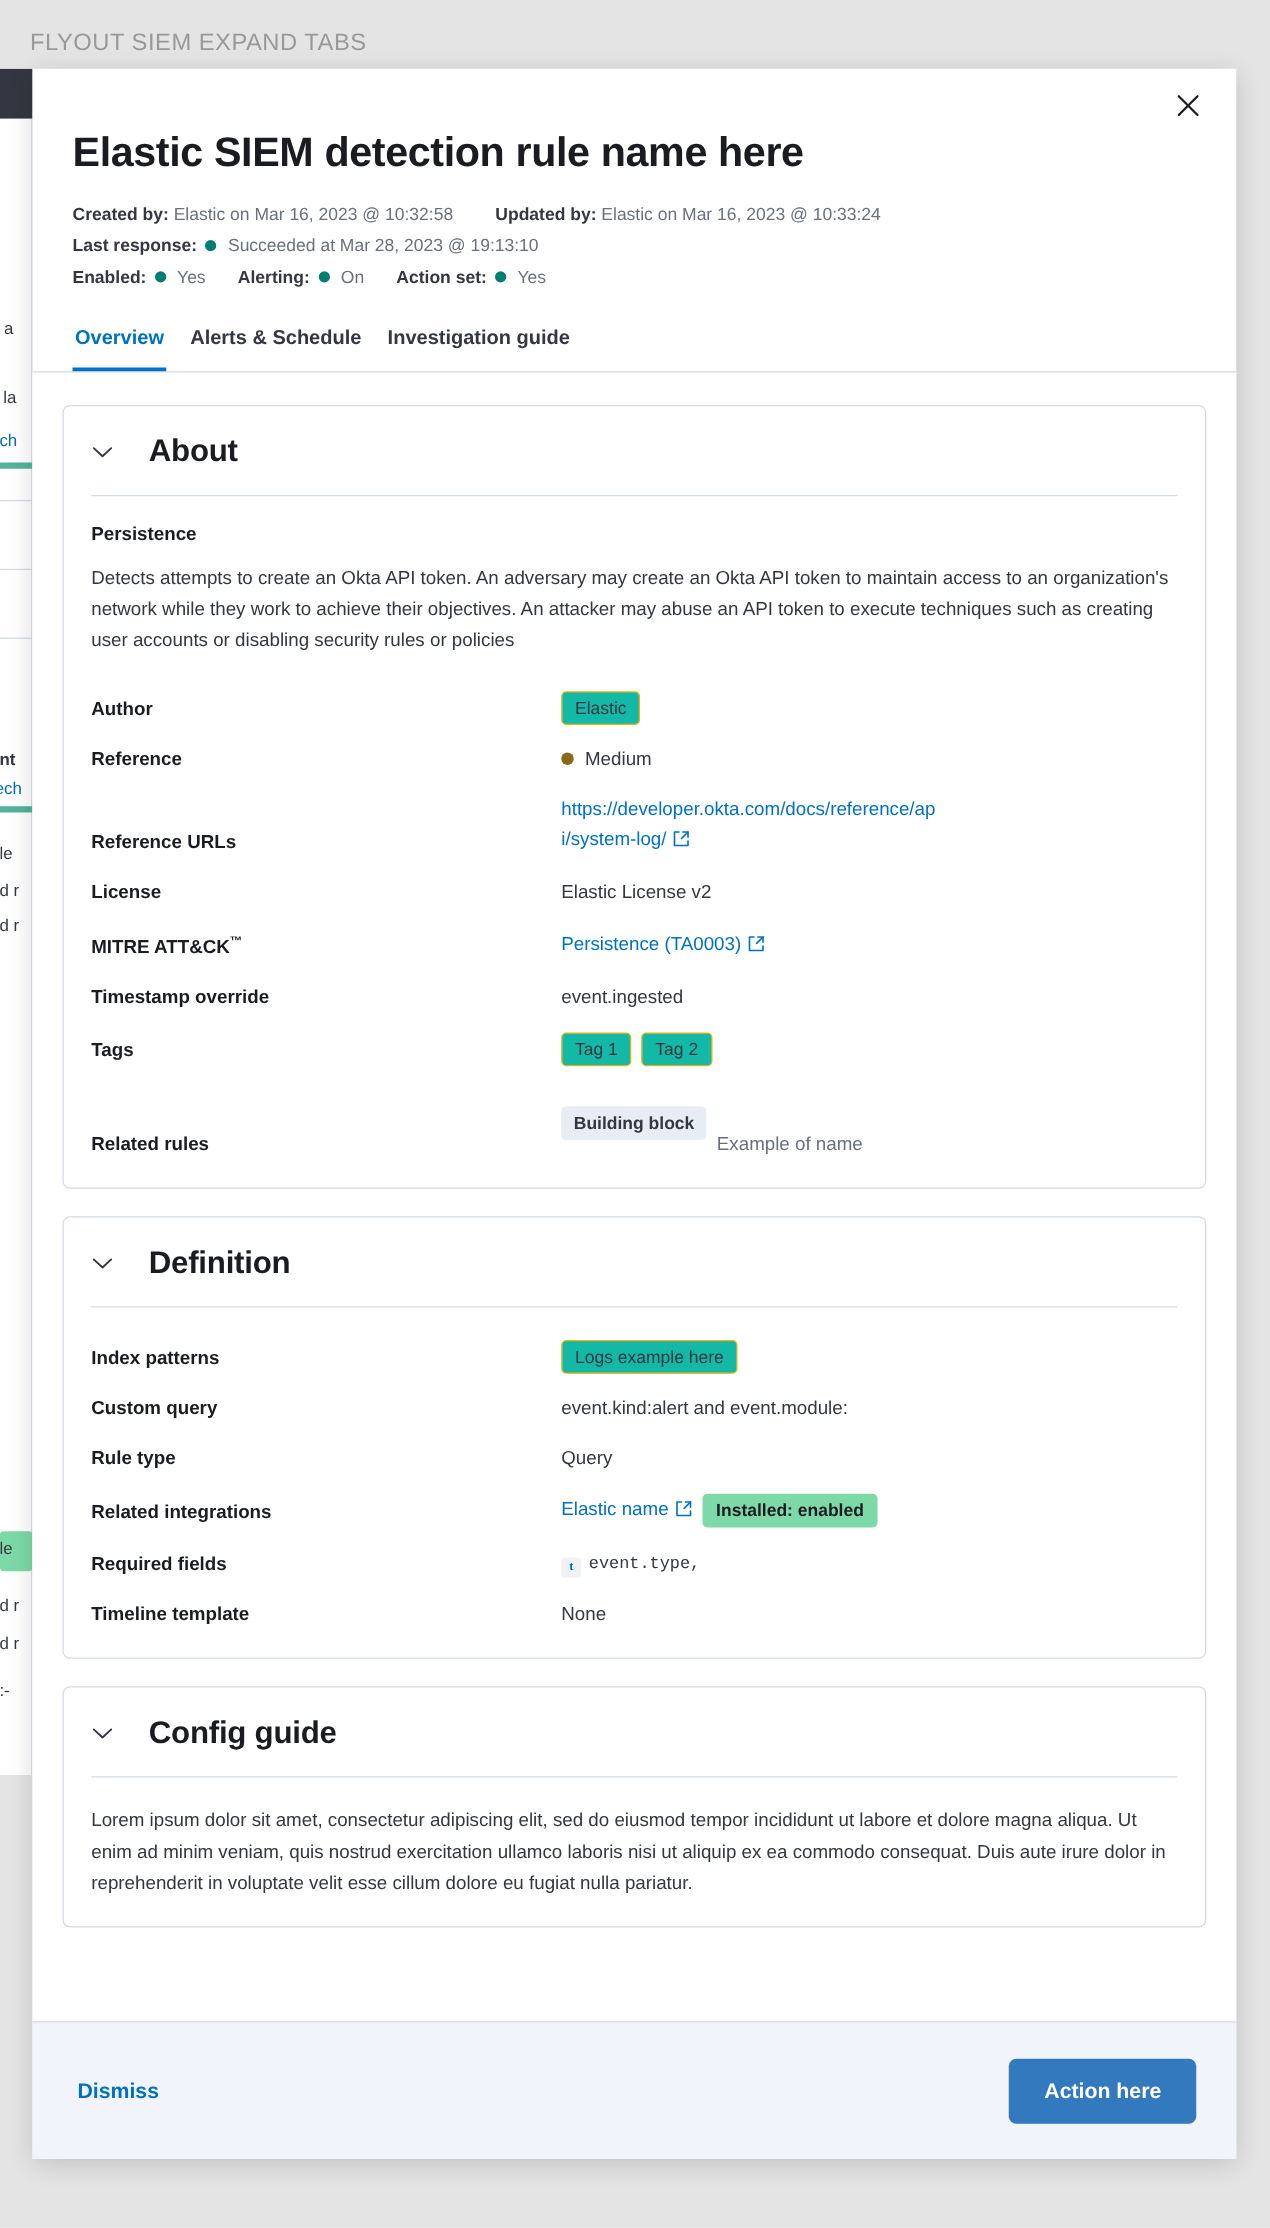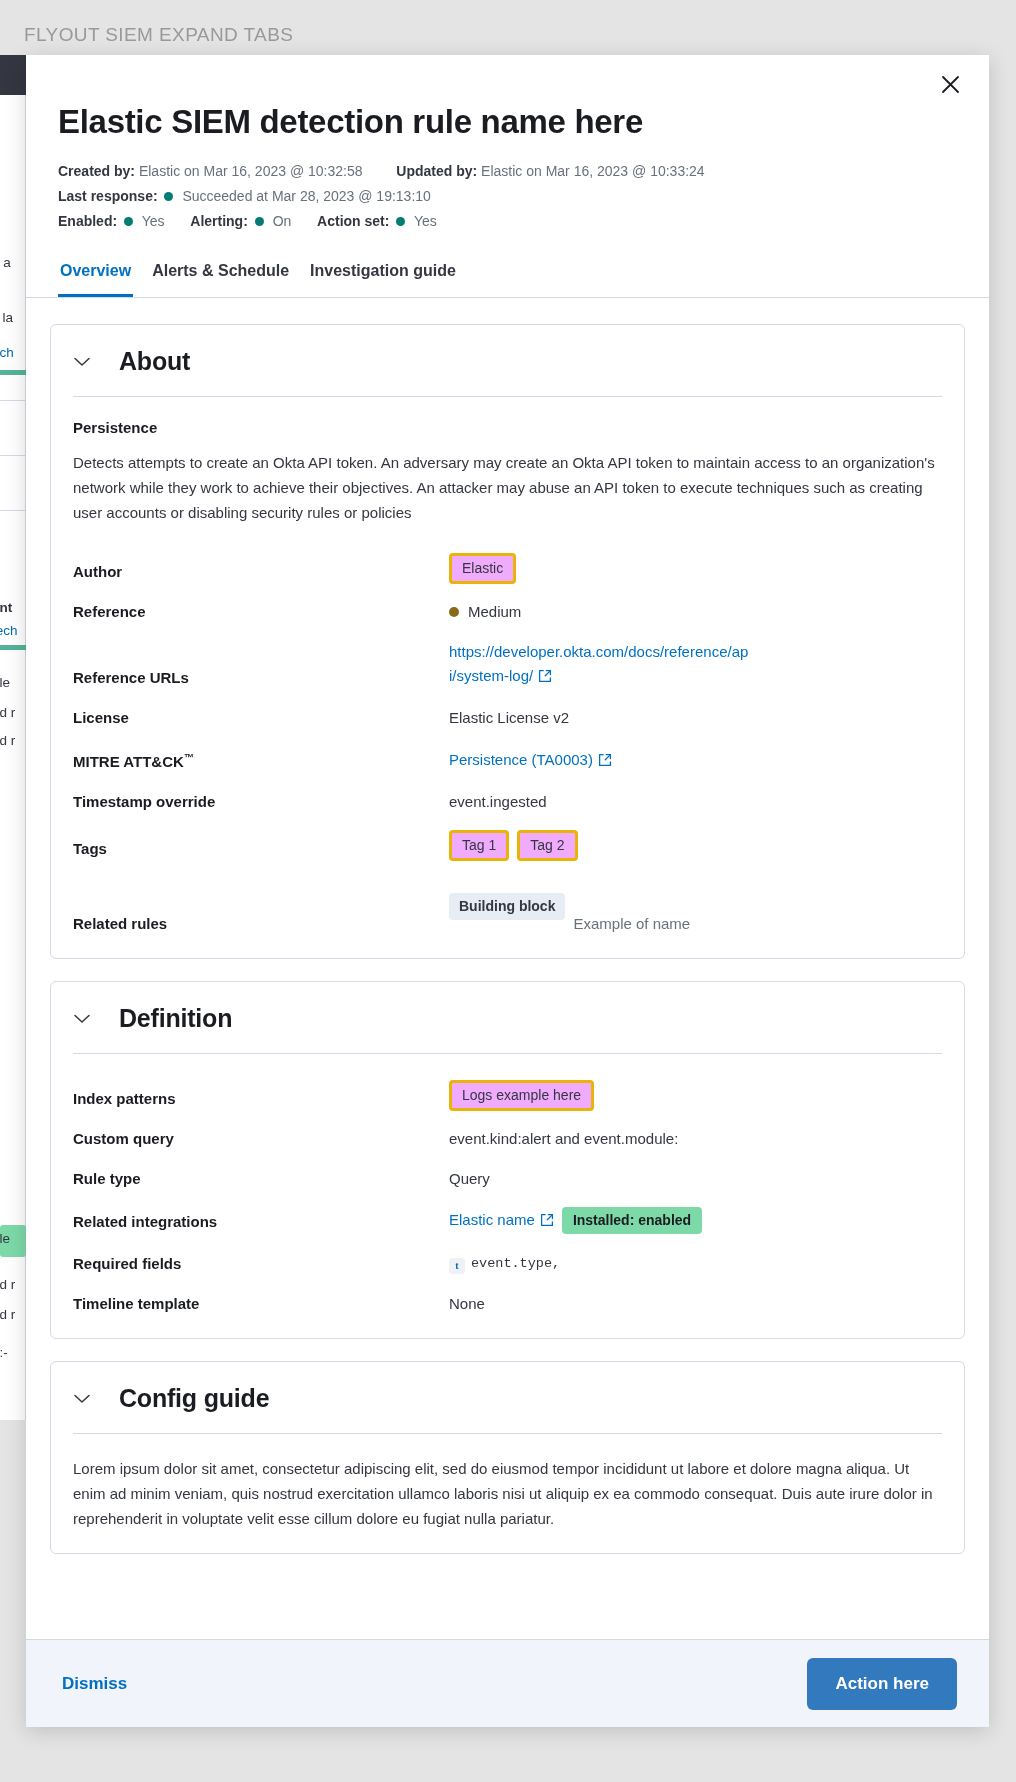--- a/index.html
+++ b/index.html
@@ -247,23 +247,23 @@
     align-items: center;
     gap: 8px;
   }
   .prop-val.plain { display: block; }
 
   .sup { font-size: 10px; vertical-align: super; }
 
   .badge-outline {
     display: inline-flex;
     align-items: center;
-    border: 3px solid #eab308;
+    border: 1px solid #eab308;
     border-radius: 4px;
-    background: #f0abfc;
+    background: #14b8a6;
     font-size: 14px;
     color: #343741;
     padding: 3px 10px;
     line-height: 19px;
   }
   .badge-grey {
     display: inline-flex;
     align-items: center;
     background: #e7edf5;
     border-radius: 4px;
@@ -335,21 +335,21 @@
   .related-name { color: #69707d; font-size: 15px; margin-top: 35px; }
 
   .guide-text {
     font-size: 15px;
     line-height: 25px;
     color: #343741;
   }
 
   
   .flyout-footer {
-    height: 88px;
+    height: 110px;
     flex: none;
     background: #f1f4fa;
     border-top: 1px solid #d3dae6;
     display: flex;
     align-items: center;
     justify-content: space-between;
     padding: 0 32px;
   }
   .dismiss-btn {
     font-size: 17px;

